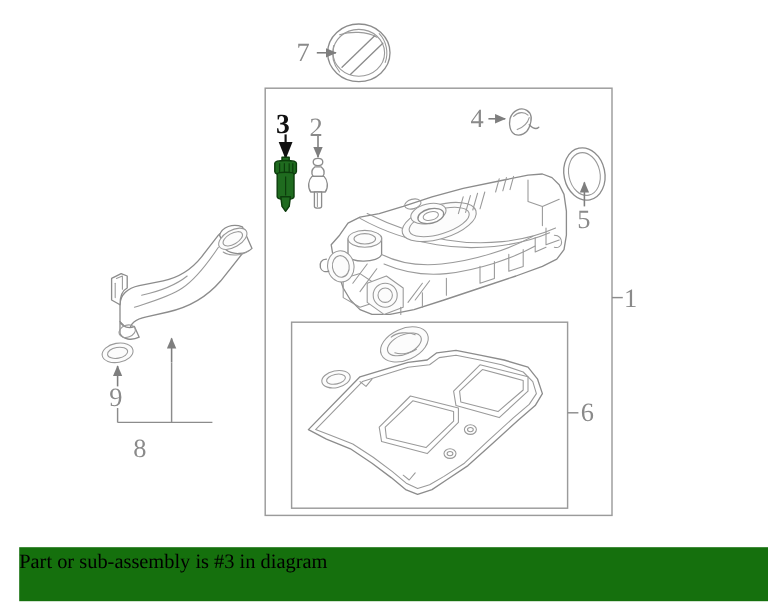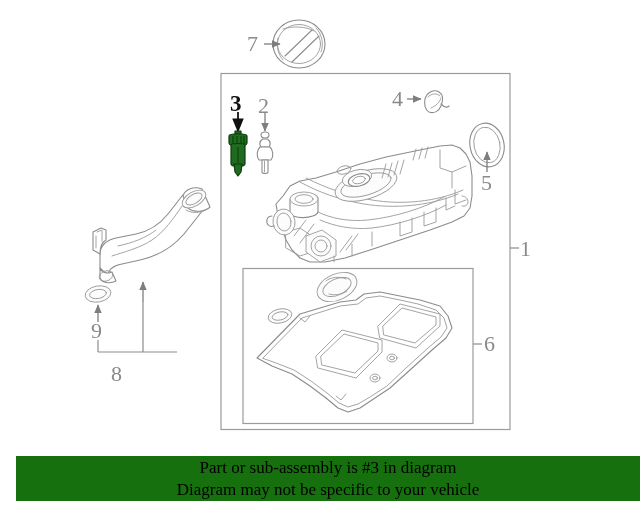--- a/index.html
+++ b/index.html
@@ -32,21 +32,21 @@
   }
 
   #notice-banner {
     position: absolute;
     left: 16px;
     top: 456px;
     width: 624px;
     height: 45px;
     background: #15700d;
     color: #000000;
-    text-align: center;
+    text-align: left;
     font-family: "Liberation Serif", serif;
     font-size: 17px;
     line-height: 22px;
     padding-top: 1px;
     box-sizing: border-box;
   }
   .notice-line {
     display: block;
     white-space: nowrap;
   }
@@ -316,14 +316,13 @@
   <span class="callout" style="left:247px; top:33px;">7</span>
 
   <span class="callout" style="left:111px; top:363px;">8</span>
 
   <span class="callout" style="left:91px; top:320px;">9</span>
 
 </div>
 
 <div id="notice-banner">
   <span class="notice-line">Part or sub-assembly is #3 in diagram</span>
-  <span class="notice-line">Diagram may not be specific to your vehicle</span>
 </div>
 
 </body></html>

